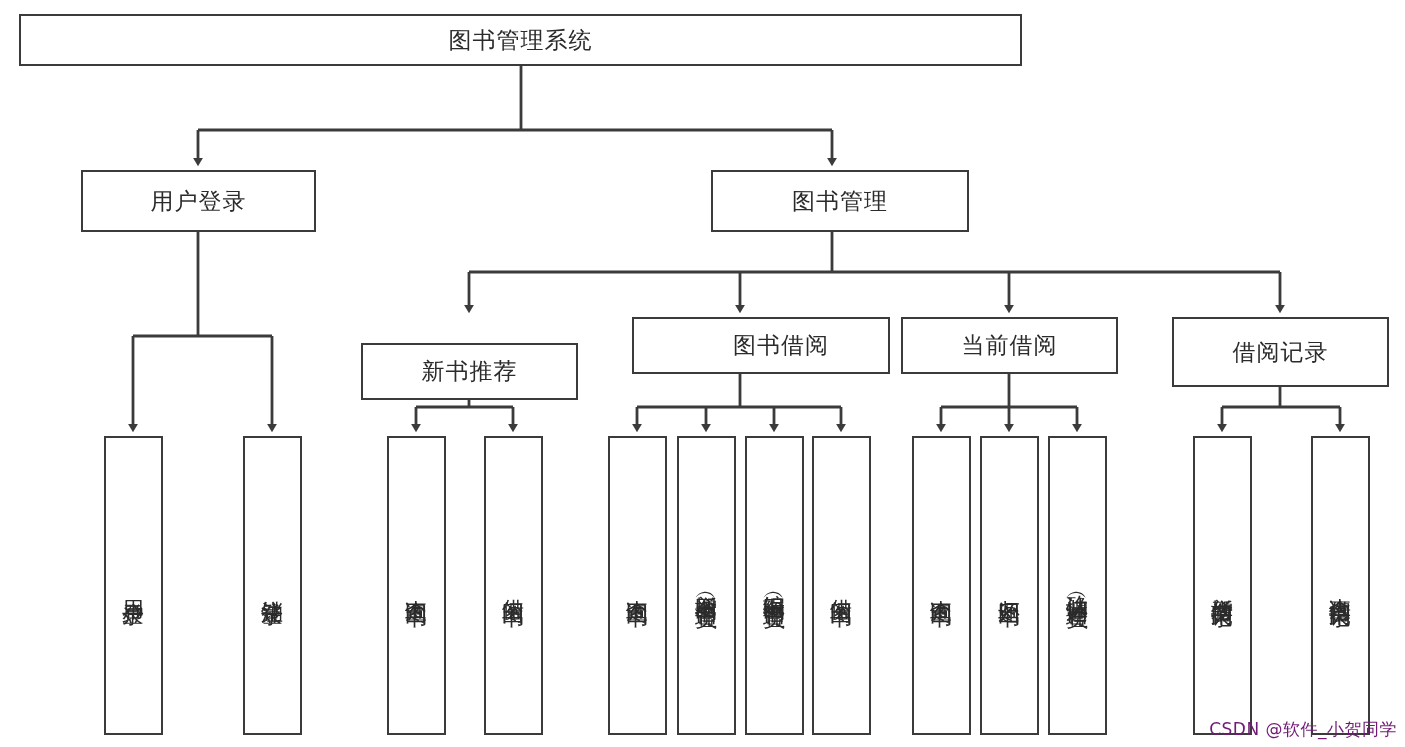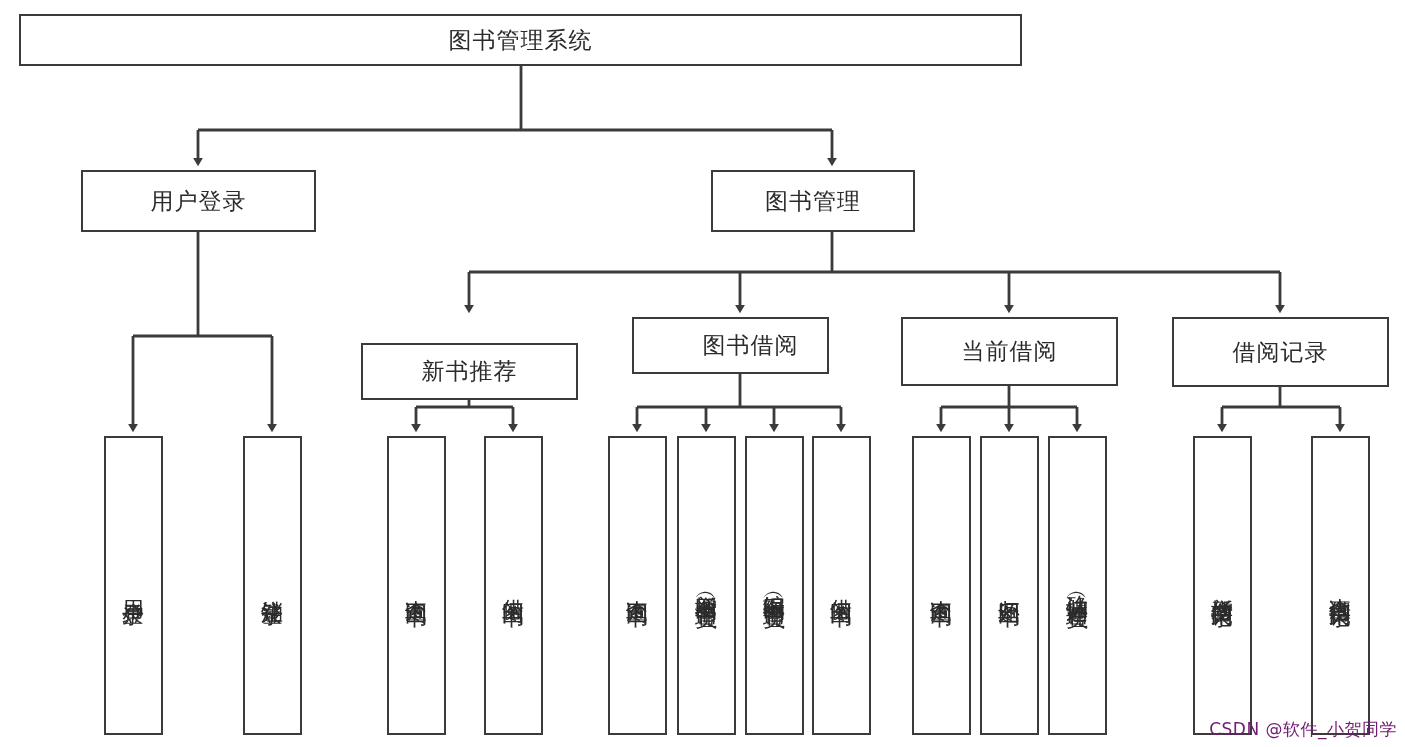--- a/index.html
+++ b/index.html
@@ -117,31 +117,31 @@
     </g>
   </svg>
 
   <div class="node horiz" style="left:19px; top:14px; width:1003px; height:52px;">
     <span>图书管理系统</span>
   </div>
 
   <div class="node horiz" style="left:81px; top:170px; width:235px; height:62px;">
     <span>用户登录</span>
   </div>
-  <div class="node horiz" style="left:711px; top:170px; width:204px; height:62px;">
+  <div class="node horiz" style="left:711px; top:170px; width:258px; height:62px;">
     <span>图书管理</span>
   </div>
 
   <div class="node horiz" style="left:361px; top:317px; width:217px; height:57px;margin-top:26px;">
     <span>新书推荐</span>
   </div>
-  <div class="node horiz" style="left:632px; top:317px; width:197px; height:57px;padding-left:40px;">
+  <div class="node horiz" style="left:632px; top:317px; width:258px; height:57px;padding-left:40px;">
     <span>图书借阅</span>
   </div>
-  <div class="node horiz" style="left:901px; top:317px; width:217px; height:69px;">
+  <div class="node horiz" style="left:901px; top:317px; width:217px; height:57px;">
     <span>当前借阅</span>
   </div>
   <div class="node horiz" style="left:1172px; top:317px; width:217px; height:70px;">
     <span>借阅记录</span>
   </div>
 
   <div class="node vert" style="left:104px; top:436px; width:59px; height:299px;">
     <span class="vtext">用户登录</span>
   </div>
   <div class="node vert" style="left:243px; top:436px; width:59px; height:299px;">

